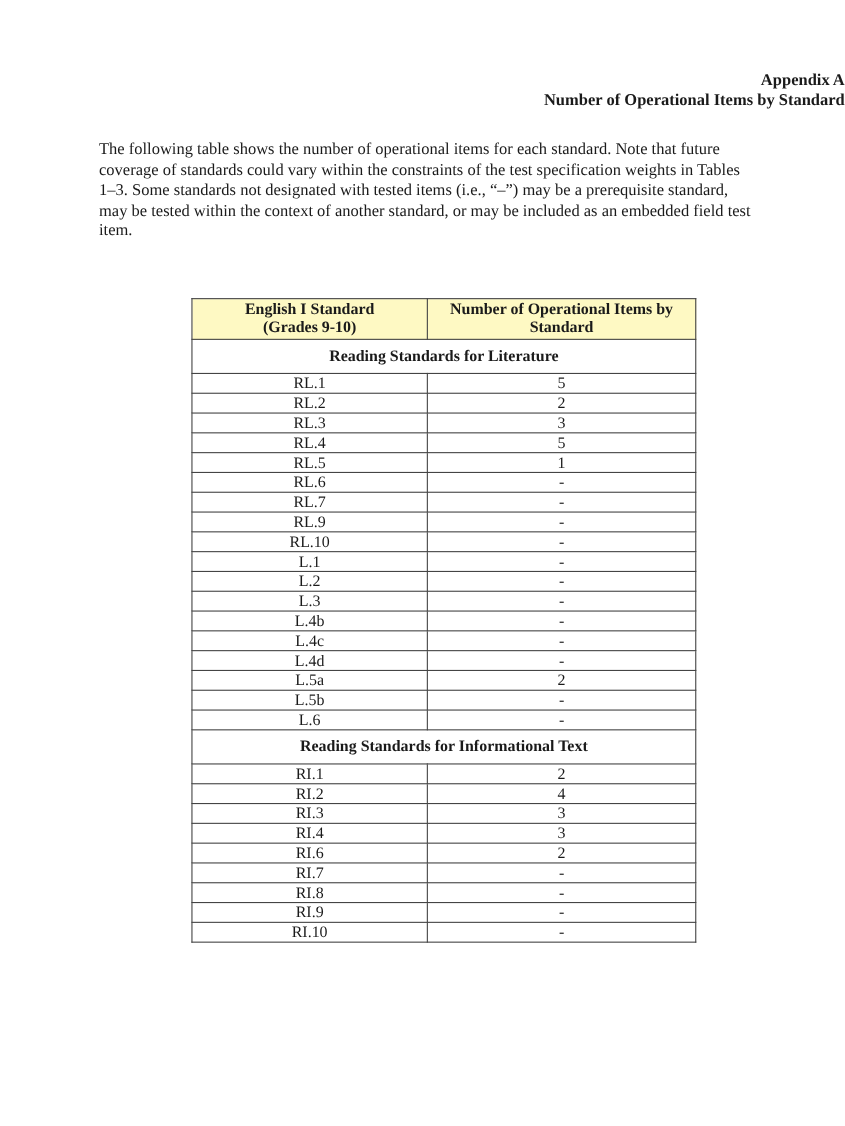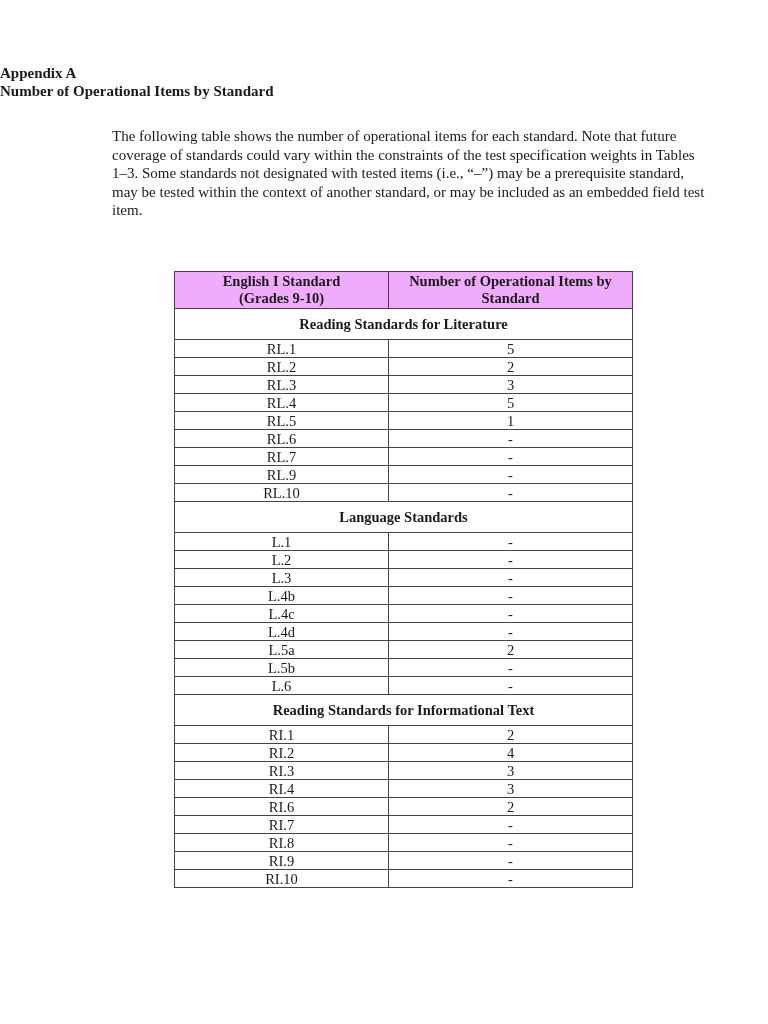--- a/index.html
+++ b/index.html
@@ -1,27 +1,27 @@
 <!DOCTYPE html>
 <html><head>
   <meta charset="utf-8">
   <style>
     html, body { margin: 0; padding: 0; background: #ffffff; }
     body { width: 768px; height: 1024px; position: relative; overflow: hidden;
            font-family: "Liberation Serif", "DejaVu Serif", serif; color: #1a1a1a; }
-    .titles { position: absolute; top: 64px; left: 0; width: 768px; text-align: left;
+    .titles { position: absolute; top: 64px; left: 0; width: 768px; text-align: right;
               font-weight: bold; font-size: 15px; line-height: 18px; }
     .titles div { height: 18px; }
     .intro { position: absolute; top: 127px; left: 90px; width: 600px;
-             font-size: 15px; line-height: 18.5px; margin-left: 22px; }
+             font-size: 15px; line-height: 18.5px; }
     .intro p { margin: 0; }
     table { position: absolute; top: 271px; left: 174px; width: 459px;
             border-collapse: collapse; font-size: 14.5px; }
     td, th { border: 1.5px solid #444; text-align: center; padding: 0; }
-    th { background: #f0abfc; font-weight: bold; line-height: 17px; height: 36px; }
+    th { background: #fef9c3; font-weight: bold; line-height: 17px; height: 36px; }
     th.c1 { width: 213px; }
     td.section { font-weight: bold; height: 30px; line-height: 17px; }
     tr.row td { height: 17px; line-height: 16px; }
   </style>
 </head>
 <body>
 
 <div class="titles">
   <div>Appendix A</div>
   <div>Number of Operational Items by Standard</div>
@@ -76,23 +76,20 @@
         <td>RL.7</td>
         <td>-</td>
       </tr>
       <tr class="row">
         <td>RL.9</td>
         <td>-</td>
       </tr>
       <tr class="row">
         <td>RL.10</td>
         <td>-</td>
-      </tr>
-      <tr>
-        <td colspan="2" class="section">Language Standards</td>
       </tr>
       <tr class="row">
         <td>L.1</td>
         <td>-</td>
       </tr>
       <tr class="row">
         <td>L.2</td>
         <td>-</td>
       </tr>
       <tr class="row">

